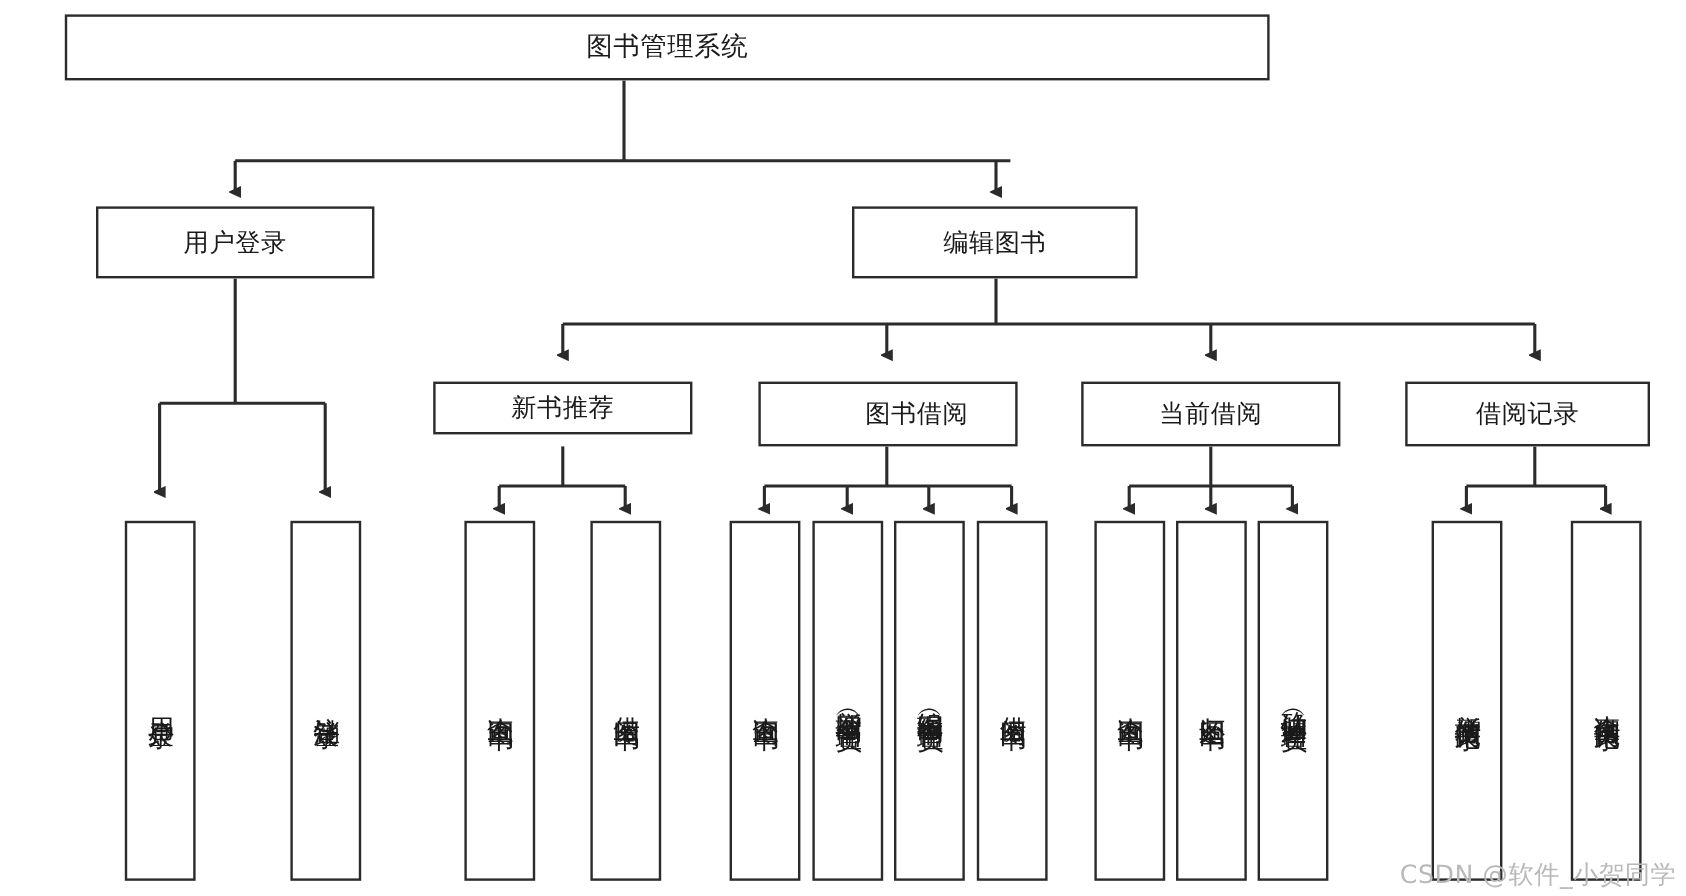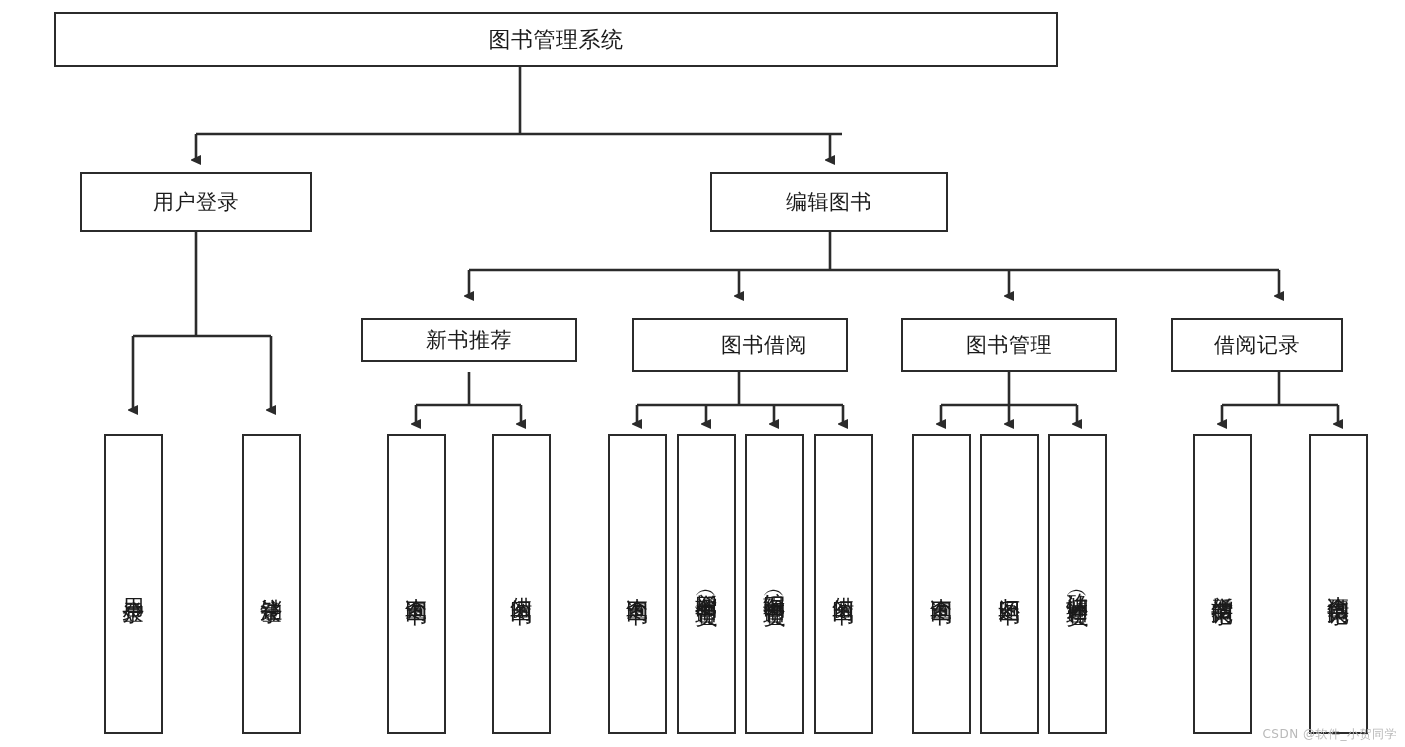--- a/index.html
+++ b/index.html
@@ -59,21 +59,21 @@
     font-size: 22px;
     line-height: 1.16;
     letter-spacing: 2px;
     white-space: nowrap;
     max-height: 290px;
   }
   #watermark {
     position: absolute;
     right: 8px;
     bottom: 4px;
-    font-size: 12px;
+    font-size: 21px;
     color: #b9b9b9;
     letter-spacing: 0.5px;
     z-index: 5;
     white-space: nowrap;
   }
 </style>
 </head>
 <body>
 
 <div id="diagram-canvas">
@@ -139,23 +139,23 @@
     <span class="node-label">编辑图书</span>
   </div>
 
   <div class="node level3" style="left:361px; top:318px; width:216px; height:44px;">
     <span class="node-label">新书推荐</span>
   </div>
   <div class="node level3" style="left:632px; top:318px; width:216px; height:54px;padding-left:48px;">
     <span class="node-label">图书借阅</span>
   </div>
   <div class="node level3" style="left:901px; top:318px; width:216px; height:54px;">
-    <span class="node-label">图书管理</span>
-  </div>
-  <div class="node level3" style="left:1171px; top:318px; width:172px; height:54px;">
+    <span class="node-label">当前借阅</span>
+  </div>
+  <div class="node level3" style="left:1171px; top:318px; width:204px; height:54px;">
     <span class="node-label">借阅记录</span>
   </div>
 
   <div class="node leaf" style="left:104px; top:434px; width:59px; height:300px;">
     <span class="node-label">用户登录</span>
   </div>
   <div class="node leaf" style="left:242px; top:434px; width:59px; height:300px;">
     <span class="node-label">注销登录</span>
   </div>
 

